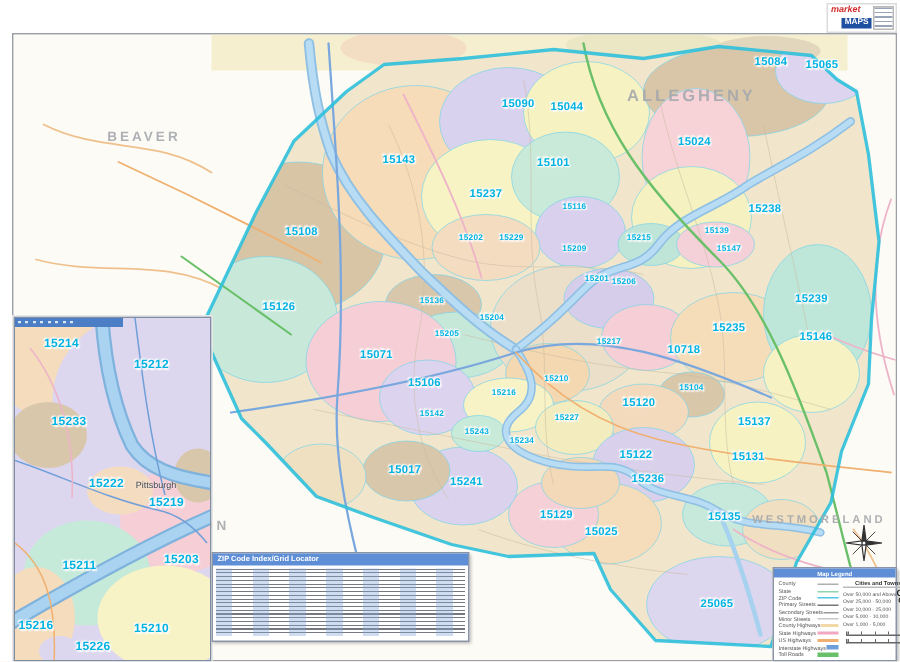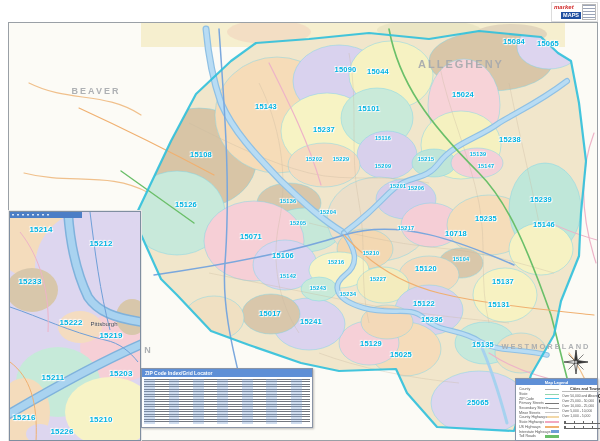--- a/index.html
+++ b/index.html
@@ -276,21 +276,21 @@
         <path d="M80,0 C85,40 90,80 100,118" stroke="#6f9fd8"></path>
         <path d="M0,95 C30,105 60,120 95,128 C110,131 120,140 128,150" stroke="#6f9fd8"></path>
         <path d="M10,20 C30,45 40,80 38,120" stroke="#eeb3c8"></path>
         <path d="M0,150 C20,165 28,190 26,230" stroke="#f0b070"></path>
       </g>
     </svg>
     <div class="inset-titlebar"></div>
     <div class="label-layer" id="inset-zip-layer">
         <span class="zip-label" style="left: 31px; top: 17px;">15214</span>
         <span class="zip-label" style="left: 91px; top: 31px;">15212</span>
-        <span class="zip-label" style="left: 14px; top: 69px; padding-left: 12px;">15233</span>
+        <span class="zip-label" style="left: 30px; top: 69px; padding-left: 12px;">15233</span>
         <span class="zip-label" style="left: 61px; top: 110px;">15222</span>
         <span class="zip-label" style="left: 101px; top: 123px;">15219</span>
         <span class="zip-label" style="left: 43px; top: 165px;">15211</span>
         <span class="zip-label" style="left: 111px; top: 161px;">15203</span>
         <span class="zip-label" style="left: 14px; top: 205px;">15216</span>
         <span class="zip-label" style="left: 91px; top: 207px;">15210</span>
         <span class="zip-label" style="left: 52px; top: 219px;">15226</span>
         <span class="city-label" style="left: 94px; top: 112px;">Pittsburgh</span>
       </div>
   </div>

